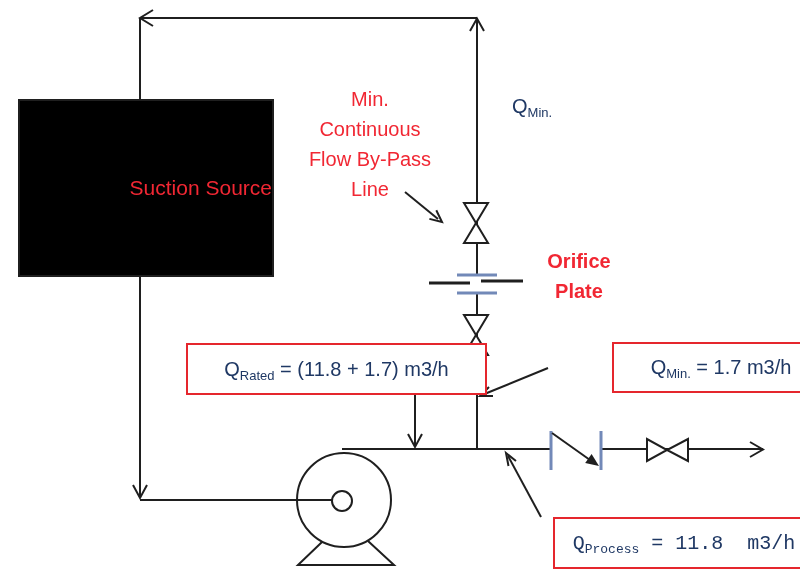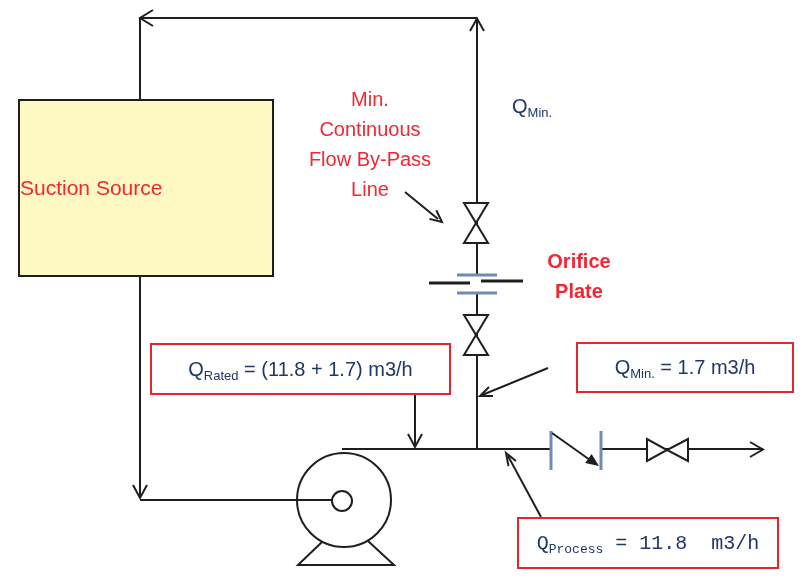--- a/index.html
+++ b/index.html
@@ -12,37 +12,37 @@
   .arrow-open{stroke:var(--line-color);stroke-width:2;fill:none;}
   .valve{stroke:var(--line-color);stroke-width:2;fill:#ffffff;}
   .tick-blue{stroke:var(--steel-blue);stroke-width:3;fill:none;}
   .plate-black{stroke:var(--line-color);stroke-width:3;fill:none;}
   .leader{stroke:var(--line-color);stroke-width:2;fill:none;}
   .solid-head{fill:var(--line-color);stroke:none;}
 
   .abs{position:absolute;}
   .suction-box{
     left:18px;top:99px;width:252px;height:174px;
-    border:2.5px solid var(--line-color);background:#fef9c3;
-    display:flex;align-items:center;justify-content:flex-start;
+    border:2.5px solid var(--line-color);background:#000000;
+    display:flex;align-items:center;justify-content:flex-end;
   }
   .red-note{
     color:var(--red-text);font-size:20px;line-height:30px;
     text-align:center;white-space:pre-line;
   }
   .suction-label{color:var(--red-text);font-size:21px;}
   .bypass-note{left:285px;top:84px;width:170px;}
   .orifice-note{left:524px;top:246px;width:110px;font-weight:bold;}
 
   .flow-label{left:512px;top:95px;color:var(--navy-text);font-size:20px;}
   .eq{color:var(--navy-text);font-size:20px;white-space:pre;}
   .eq-sub{font-size:13px;position:relative;top:4px;white-space:pre;}
   .ann-box{
     border:2.5px solid var(--red-border);background:#fff;
-    display:flex;align-items:center;justify-content:center;
+    display:flex;align-items:center;justify-content:center;margin-left:36px;
   }
   .ann-rated{left:150px;top:343px;width:297px;height:48px;}
   .ann-min{left:576px;top:342px;width:214px;height:47px;}
   .ann-process{left:517px;top:517px;width:258px;height:48px;font-family:Liberation Mono, monospace;}
 </style>
 </head>
 <body>
 
 <div id="stage">
 

